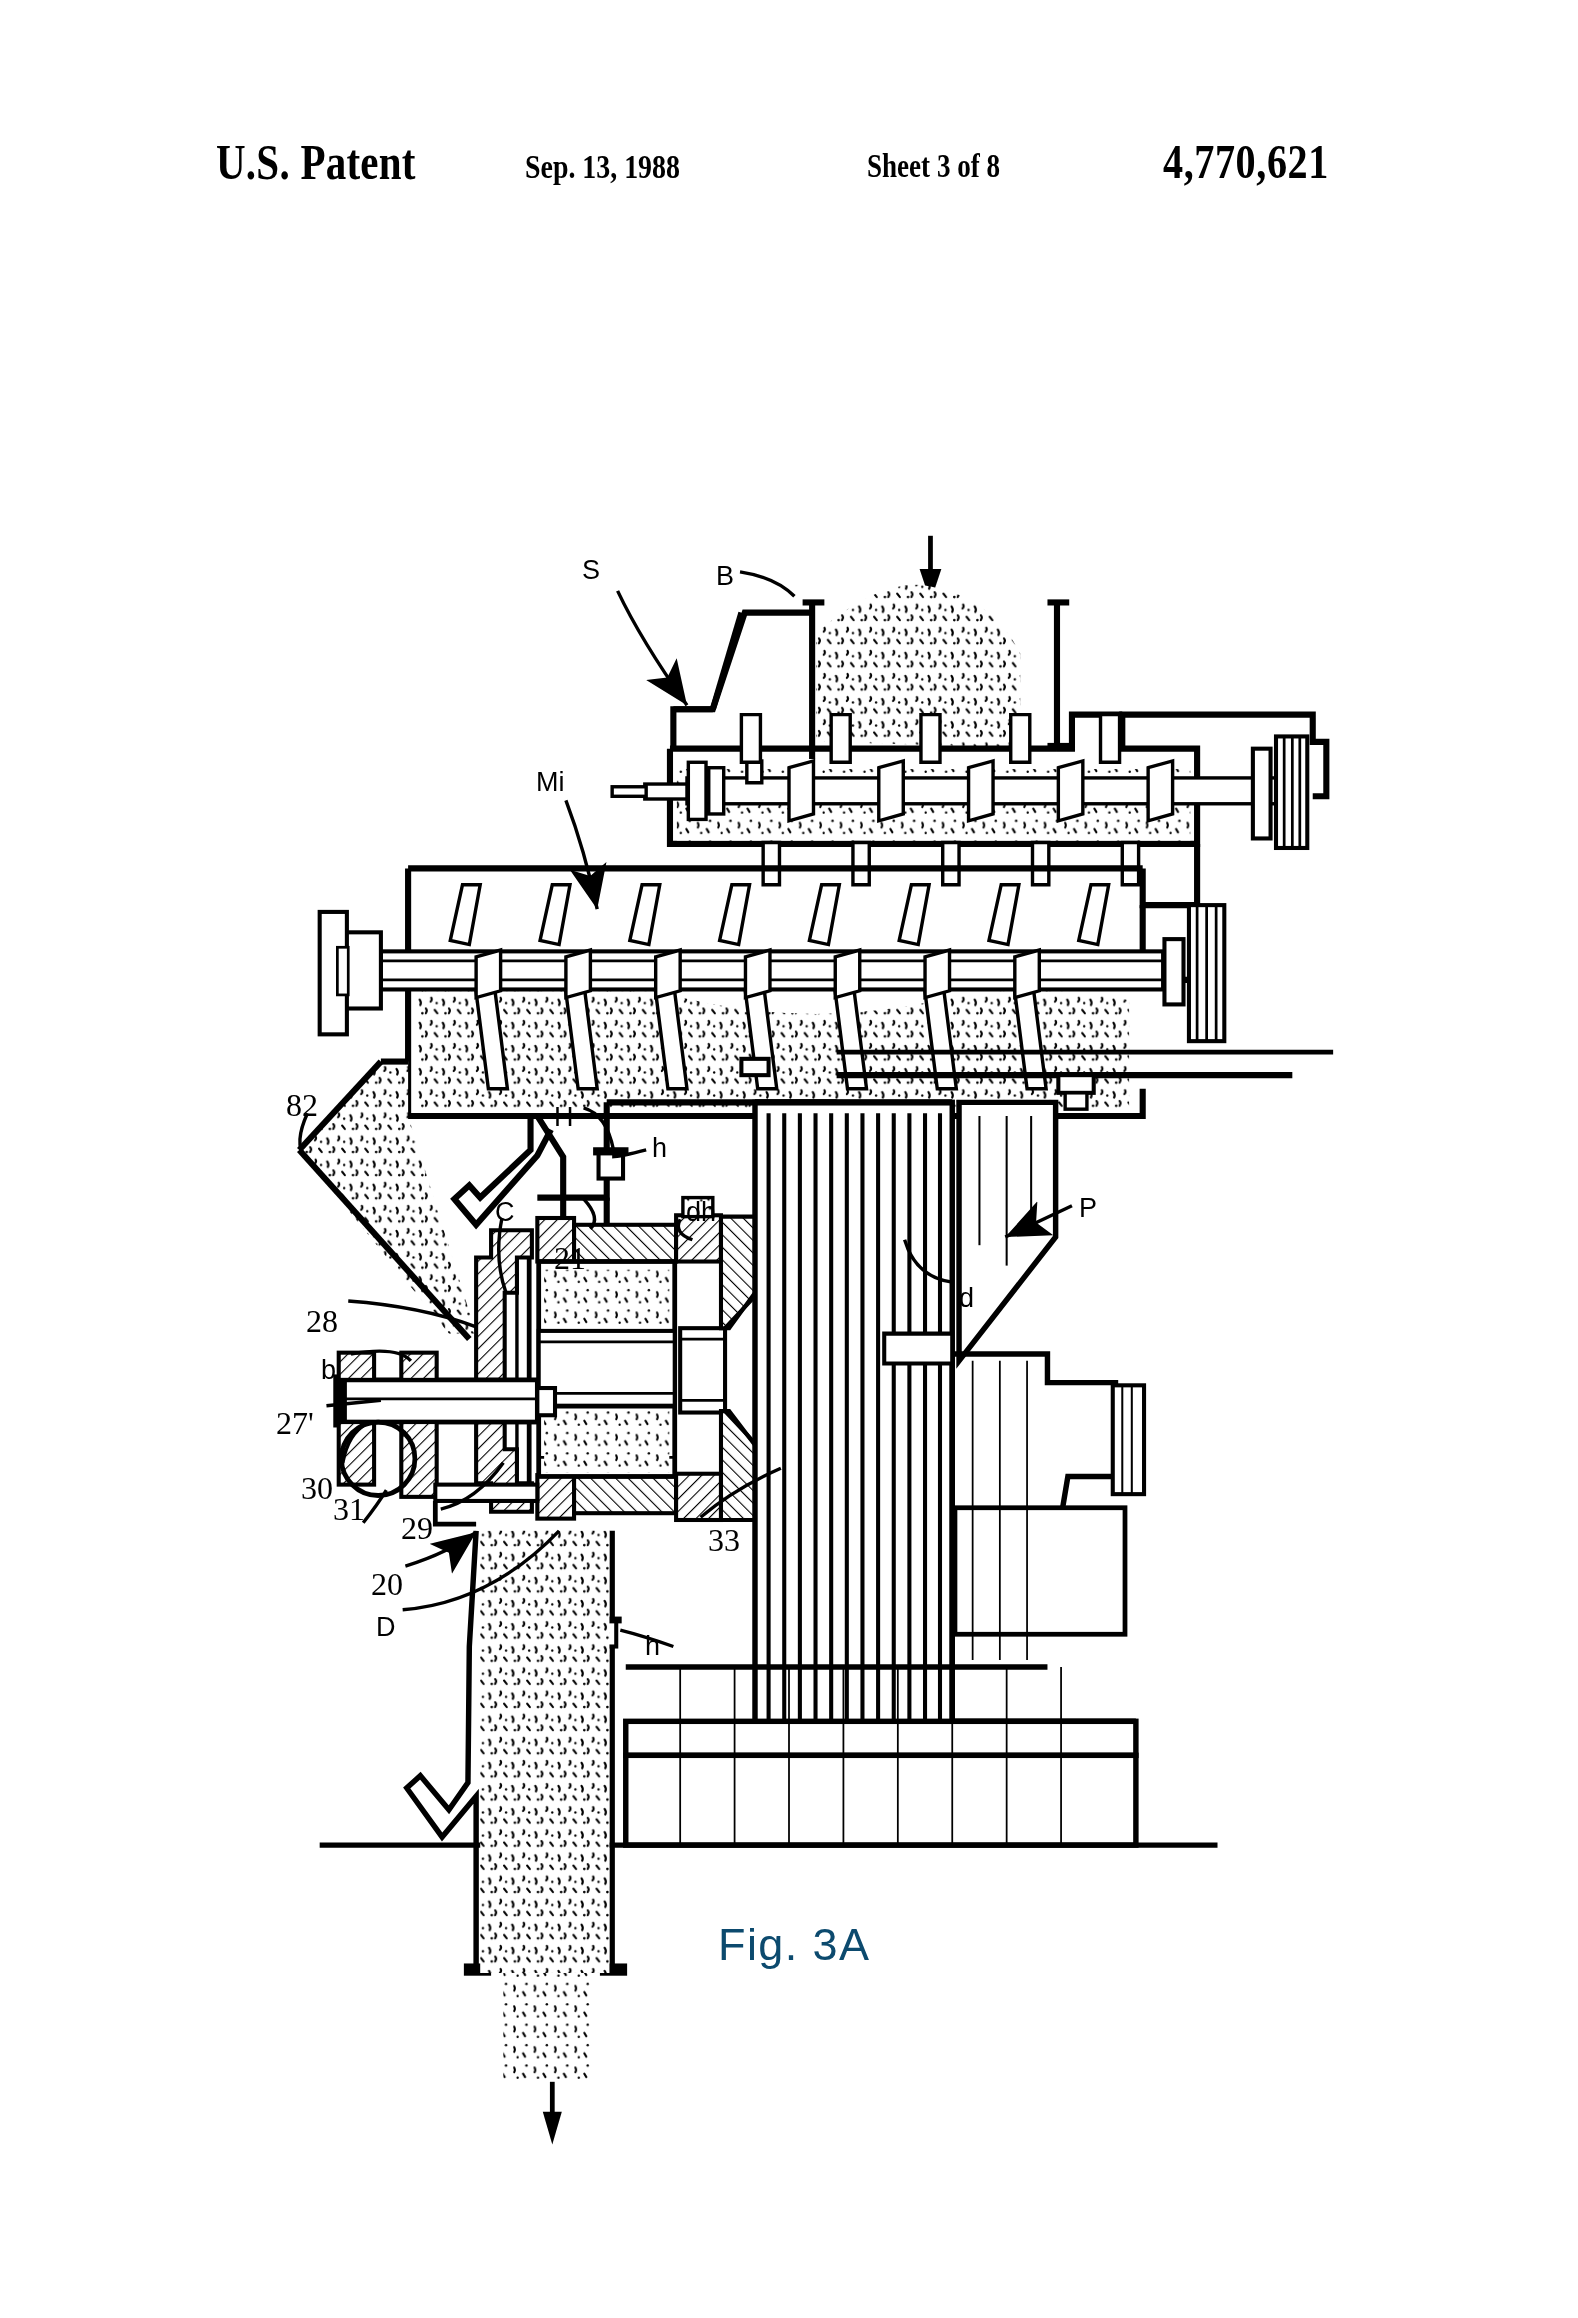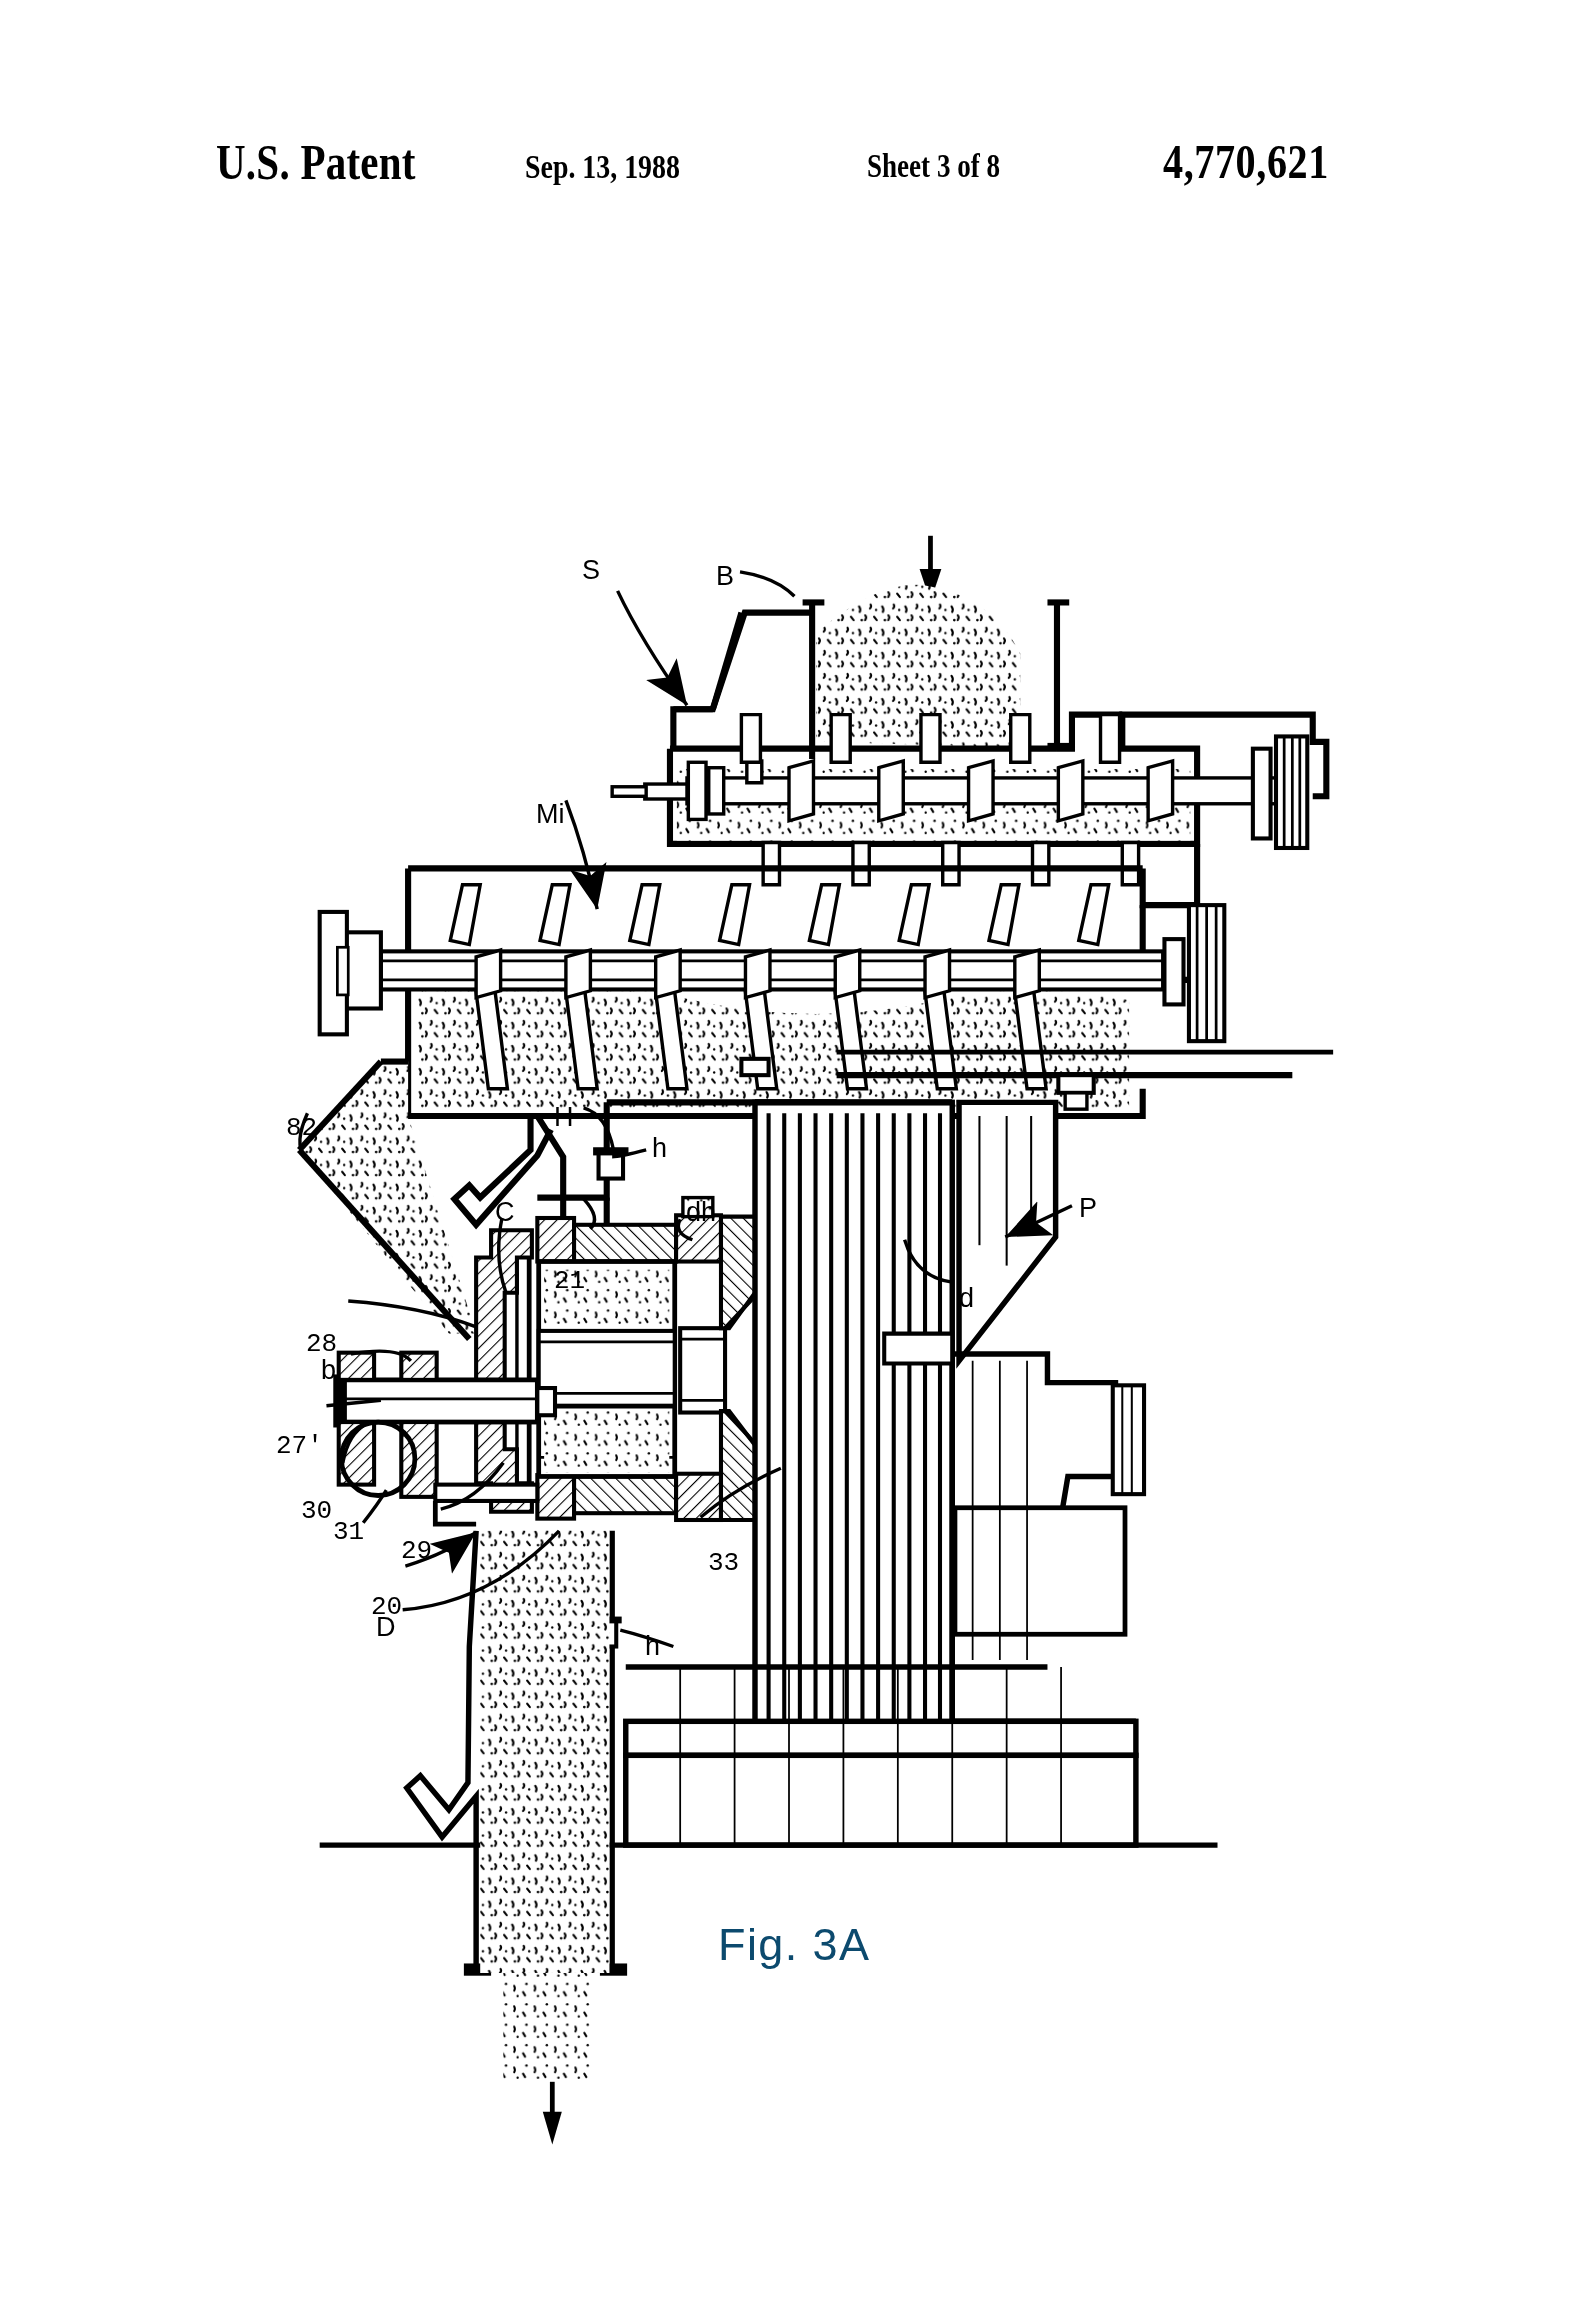--- a/index.html
+++ b/index.html
@@ -34,21 +34,21 @@
     font-family:"Liberation Sans",sans-serif;
     font-size:45px;letter-spacing:1.4px;color:#0c4a6e;white-space:nowrap;
   }
 
   
   .lbl{
     position:absolute;color:#000;white-space:nowrap;
     font-family:"Liberation Sans",sans-serif;
     font-size:27px;line-height:1;
   }
-  .lbl.num{font-family:Liberation Mono, monospace;font-size:26px;margin-top:26px;}
+  .lbl.num{font-family:Liberation Serif, serif;font-size:32px;}
 </style>
 </head>
 <body>
 
 <div id="page">
 
   <div id="header">
     <div class="hdr-cell" id="hdr-office">U.S. Patent</div>
     <div class="hdr-cell" id="hdr-date">Sep. 13, 1988</div>
     <div class="hdr-cell" id="hdr-sheet">Sheet 3 of 8</div>
@@ -401,21 +401,21 @@
           <path d="M592,2366 Q720,2356 822,2250"></path>
           <path d="M1030,2230 Q1080,2188 1148,2158"></path>
           <path d="M990,2420 Q944,2404 912,2396"></path>
         </g>
 
       </g>
     </svg>
 
     <div class="lbl" style="left:582px;top:557px;">S</div>
     <div class="lbl" style="left:716px;top:563px;">B</div>
-    <div class="lbl" style="left:536px;top:769px;margin-top:32px;">Mi</div>
+    <div class="lbl" style="left:536px;top:769px;">Mi</div>
     <div class="lbl num" style="left:286px;top:1089px;">82</div>
     <div class="lbl" style="left:554px;top:1104px;">H</div>
     <div class="lbl" style="left:652px;top:1135px;">h</div>
     <div class="lbl" style="left:495px;top:1199px;">C</div>
     <div class="lbl num" style="left:554px;top:1242px;">21</div>
     <div class="lbl" style="left:686px;top:1199px;">dh</div>
     <div class="lbl" style="left:1079px;top:1195px;">P</div>
     <div class="lbl" style="left:959px;top:1285px;">d</div>
     <div class="lbl num" style="left:306px;top:1305px;">28</div>
     <div class="lbl" style="left:321px;top:1357px;">b</div>

